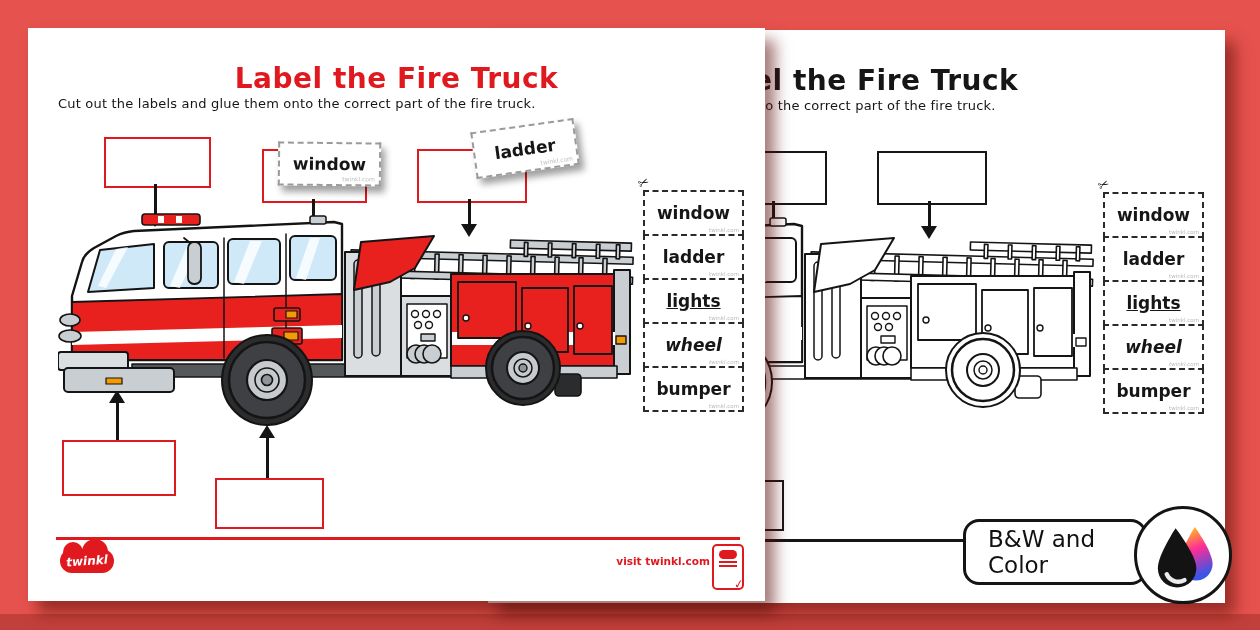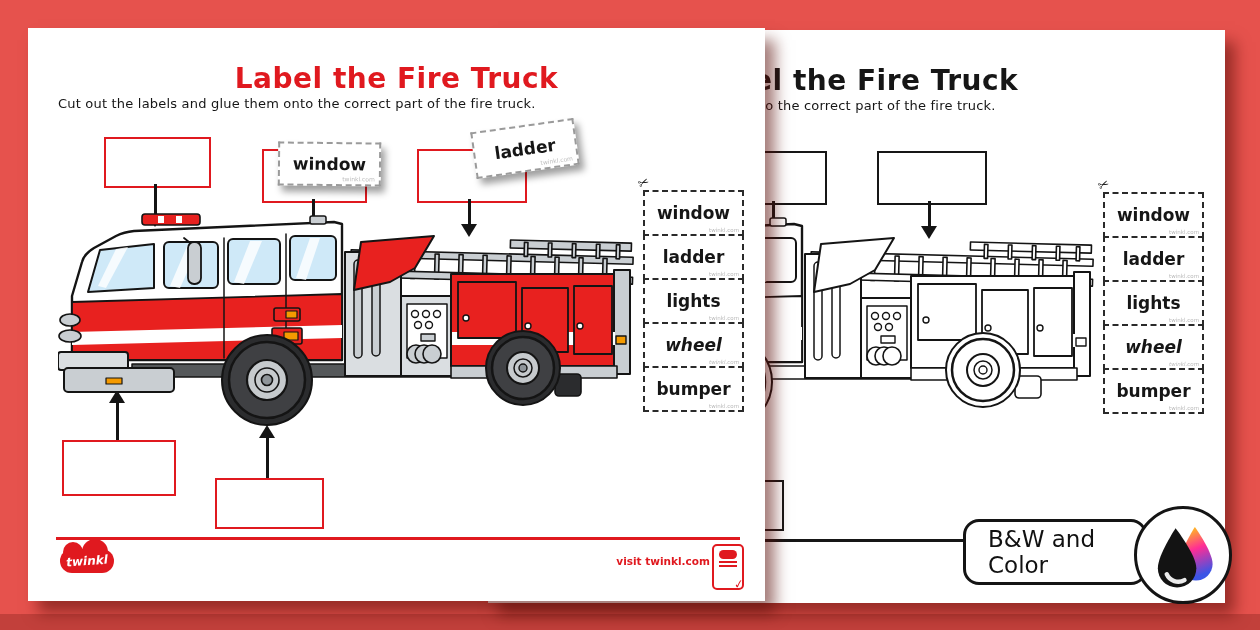--- a/index.html
+++ b/index.html
@@ -42,21 +42,21 @@
     font-weight:bold;font-size:17px;color:#161616;}
   .cutout .wm{position:absolute;right:4px;bottom:2px;font-size:6px;font-weight:normal;color:#bdbdbd;}
   .cutout-window{left:250px;top:114px;width:99px;height:40px;transform:rotate(.6deg);}
   .cutout-ladder{left:445px;top:97px;width:100px;height:43px;transform:rotate(-8deg);}
 
   
   .bank-cell{position:absolute;left:615px;width:97px;height:42px;border:2px dashed #2a2a2a;
     background:#fff;display:flex;align-items:center;justify-content:center;
     font-weight:bold;font-size:17px;color:#161616;}
   .bank-cell .wm{position:absolute;right:3px;bottom:1px;font-size:5.5px;font-weight:normal;color:#b9b9b9;}
-  .c0{top:162px;} .c1{top:206px;} .c2{top:250px;} .c3{top:294px;font-style:italic;} .c4{top:338px;justify-content:center;}
+  .c0{top:162px;} .c1{top:206px;} .c2{top:250px;text-decoration:underline;} .c3{top:294px;font-style:italic;} .c4{top:338px;justify-content:center;}
   .scissors{position:absolute;left:610px;top:147px;font-size:13px;color:#222;transform:rotate(-25deg);}
 
   
   .f-line{position:absolute;left:28px;top:509px;width:684px;height:3px;background:#e0191f;}
   .page--bw .f-line{background:#161616;}
   .logo{position:absolute;left:30px;top:513px;width:58px;height:34px;}
   .cloud{position:absolute;left:2px;top:8px;right:2px;bottom:2px;background:#e0191f;border-radius:13px;}
   .cloud::before{content:"";position:absolute;width:20px;height:20px;border-radius:50%;background:inherit;top:-7px;left:3px;}
   .cloud::after{content:"";position:absolute;width:26px;height:26px;border-radius:50%;background:inherit;top:-10px;right:6px;}
   .logo span{position:absolute;z-index:1;width:100%;text-align:center;top:13px;

